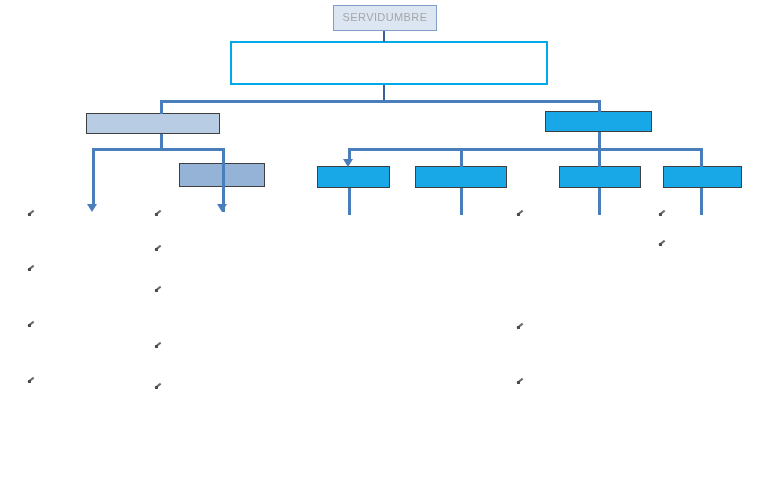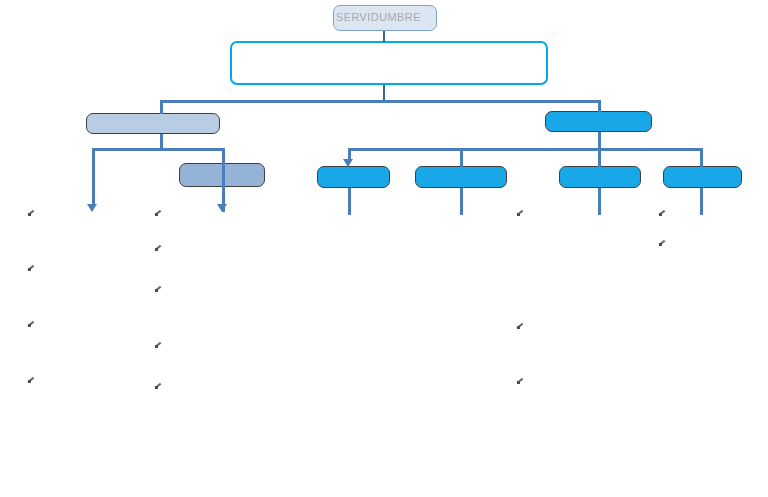--- a/index.html
+++ b/index.html
@@ -17,23 +17,23 @@
     height: 497px;
     background: #ffffff;
     overflow: hidden;
   }
   .node {
     position: absolute;
     box-sizing: border-box;
     display: flex;
     align-items: center;
     justify-content: center;
+    text-align: center;
     line-height: 1.05;
     overflow: hidden;
-    border-radius: 7px;
   }
   .node-label {
     display: block;
     width: 100%;
     padding: 0 2px;
     white-space: nowrap;
   }
   
   .node.root {
     background: #dce6f2;

